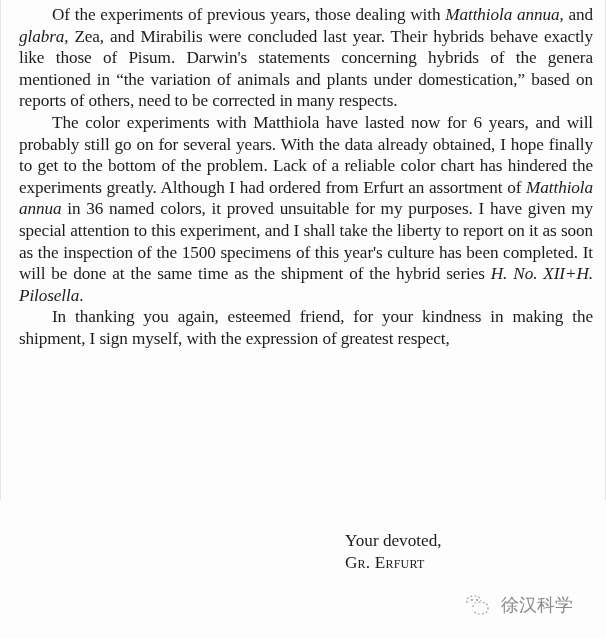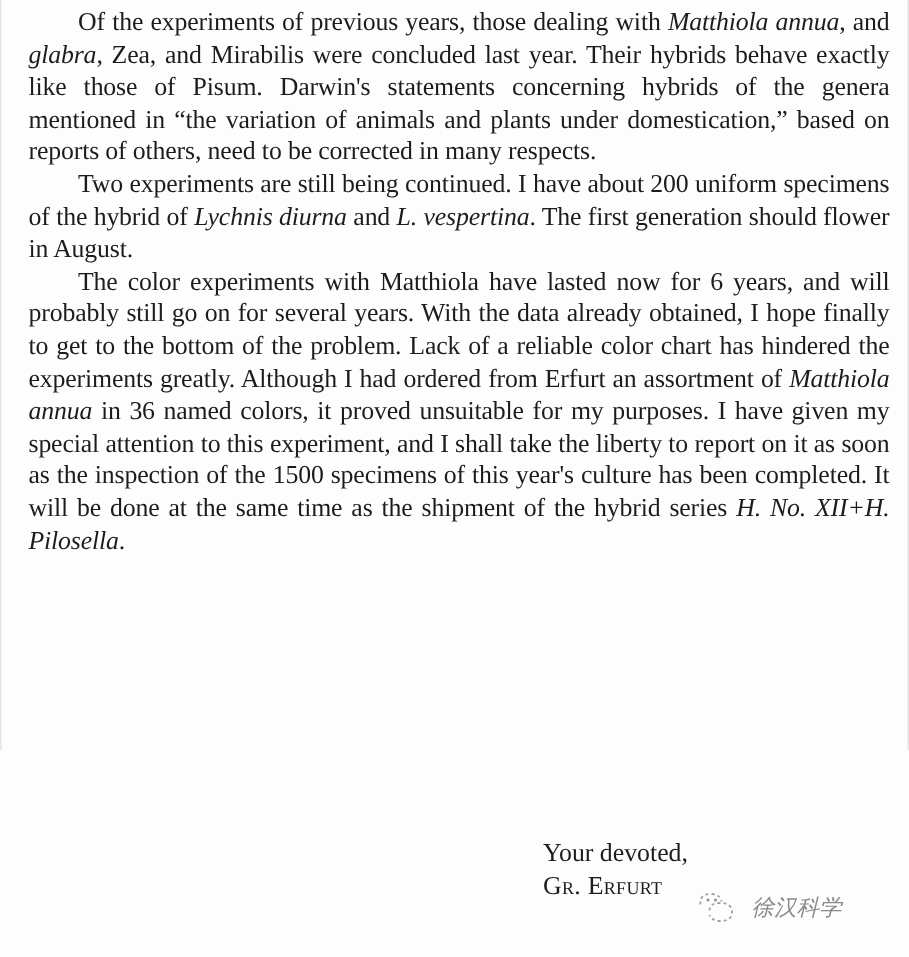--- a/index.html
+++ b/index.html
@@ -13,43 +13,43 @@
     border-left: 1px solid #e4e4e4; border-right: 1px solid #e4e4e4;
   }
   .body-text {
     position: absolute; left: 18px; top: 4px; width: 574px;
     font-size: 17.2px; line-height: 21.6px; text-align: justify;
     letter-spacing: -0.1px;
   }
   .body-text p { margin: 0; text-indent: 33px; }
   .body-text i { font-style: italic; }
   .closing {
-    position: absolute; left: 361px; top: 530px;
-    font-size: 17.2px; line-height: 22px; margin-top: 28px;
+    position: absolute; left: 344px; top: 530px;
+    font-size: 17.2px; line-height: 22px;
   }
   .sig-name { font-variant: small-caps; letter-spacing: 0.2px; }
   .dateline {
     position: absolute; left: 16px; top: 597px;
     font-size: 17.2px; line-height: 22px; margin-top: 40px;
   }
   .watermark {
     position: absolute; left: 462px; top: 593px;
     display: flex; align-items: center; gap: 10px;
-    color: #8a8a8a; font-family: "DejaVu Sans", sans-serif; font-size: 15px; font-style: italic;
+    color: #8a8a8a; font-family: "DejaVu Sans", sans-serif; font-size: 18px;
   }
   .wm-icon { width: 28px; height: 24px; }
 </style>
 </head>
 <body>
 
 <div class="page">
   <div class="body-text">
     <p><span>Of the experiments of previous years, those dealing with </span><i>Matthiola annua</i><span>, and </span><i>glabra</i><span>, Zea, and Mirabilis were concluded last year. Their hybrids behave exactly like those of Pisum. Darwin's statements concerning hybrids of the genera mentioned in “the variation of animals and plants under domestication,” based on reports of others, need to be corrected in many respects.</span></p>
-    <p><span>Two experiments are still being continued. I have about 200 uniform specimens of the hybrid of </span><i>Lychnis diurna</i><span> and </span><i>L. vespertina</i><span>. The first generation should flower in August.</span></p>
     <p><span>The color experiments with Matthiola have lasted now for 6 years, and will probably still go on for several years. With the data already obtained, I hope finally to get to the bottom of the problem. Lack of a reliable color chart has hindered the experiments greatly. Although I had ordered from Erfurt an assortment of </span><i>Matthiola annua</i><span> in 36 named colors, it proved unsuitable for my purposes. I have given my special attention to this experiment, and I shall take the liberty to report on it as soon as the inspection of the 1500 specimens of this year's culture has been completed. It will be done at the same time as the shipment of the hybrid series </span><i>H. No. XII+H. Pilosella</i><span>.</span></p>
+    <p><span>In thanking you again, esteemed friend, for your kindness in making the shipment, I sign myself, with the expression of greatest respect,</span></p>
   </div>
 
   <div class="closing">
     <div>Your devoted,</div>
     <div class="sig-name">Gr. Erfurt</div>
   </div>
 
   <div class="dateline">Brünn, 3 July 1870</div>
 
   <div class="watermark">

